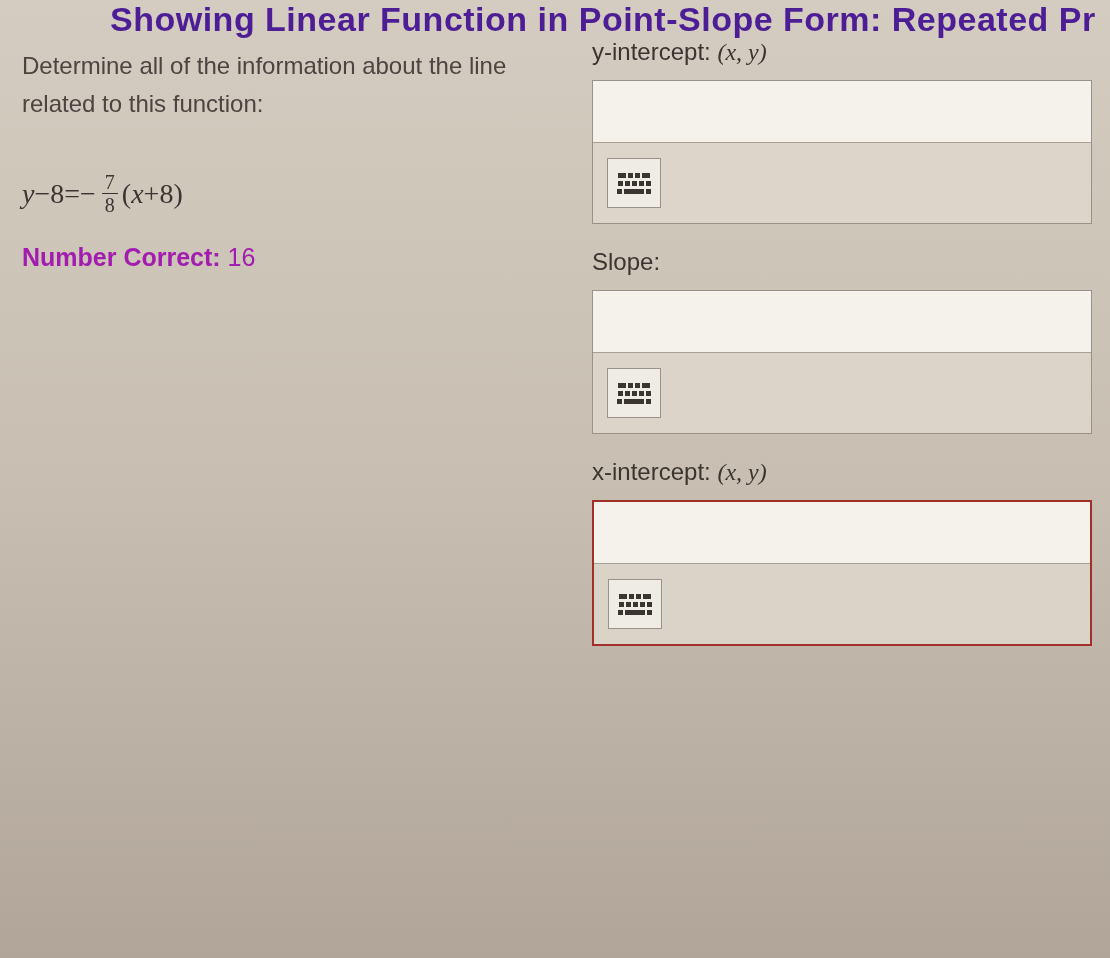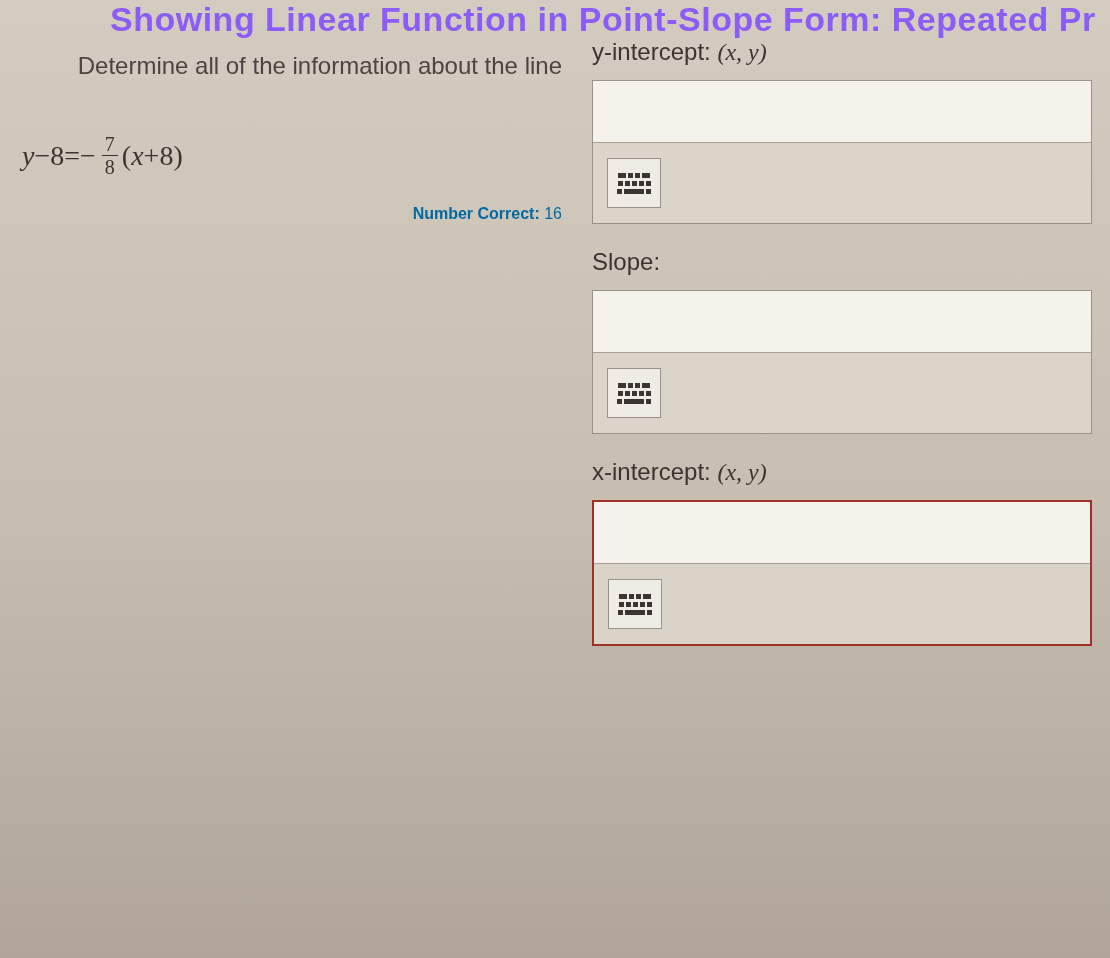--- a/index.html
+++ b/index.html
@@ -11,30 +11,30 @@
       overflow: hidden;
       color: #333;
       position: relative;
     }
     .page-title-partial {
       position: absolute;
       top: 0;
       left: 110px;
       font-size: 34px;
       font-weight: 600;
-      color: #8b5cf6;
+      color: #4c1d95;
       white-space: nowrap;
       letter-spacing: 0.5px;
     }
     .content-wrapper {
       display: flex;
       padding: 48px 0 0 22px;
       gap: 30px;
     }
-    .left-col { flex: 0 0 540px; text-align: right; }
+    .left-col { flex: 0 0 540px; }
     .right-col { flex: 0 0 520px; }
     .prompt-line1 {
       font-size: 24px;
       color: #4a4540;
       line-height: 1.5;
       margin-bottom: 2px;
     }
     .equation-row {
       display: flex;
       align-items: center;
@@ -50,22 +50,22 @@
       align-items: center;
       font-size: 20px;
       line-height: 1;
       margin: 0 4px;
       vertical-align: middle;
       font-style: normal;
     }
     .frac .num { padding: 0 3px 1px 3px; border-bottom: 1.5px solid #333; }
     .frac .den { padding: 1px 3px 0 3px; }
     .number-correct {
-      font-size: 16px;
-      color: #0369a1;
+      font-size: 25px;
+      color: #a21caf;
       margin-top: 16px;
     }
     .number-correct strong { font-weight: 700; }
     .field-block { margin-bottom: 24px; }
     .field-label {
       font-size: 24px;
       color: #3a3530;
       margin-bottom: 14px;
     }
     .field-label .var { font-style: italic; font-family: Liberation Serif, serif; }
@@ -112,20 +112,21 @@
   </style>
 </head>
 <body>
 
 <div class="page-title-partial">Showing Linear Function in Point-Slope Form: Repeated Pr</div>
 
 <div class="content-wrapper">
 
   <div class="left-col">
     <div class="prompt-line1">Determine all of the information about the line</div>
+    <div class="prompt-line1">related to this function:</div>
 
     <div class="equation-row">
       <span>y</span>
       <span style="font-style:normal"> − </span>
       <span style="font-style:normal">8</span>
       <span style="font-style:normal"> = </span>
       <span style="font-style:normal;margin-right:2px">−</span>
       <span class="frac">
         <span class="num">7</span>
         <span class="den">8</span>

